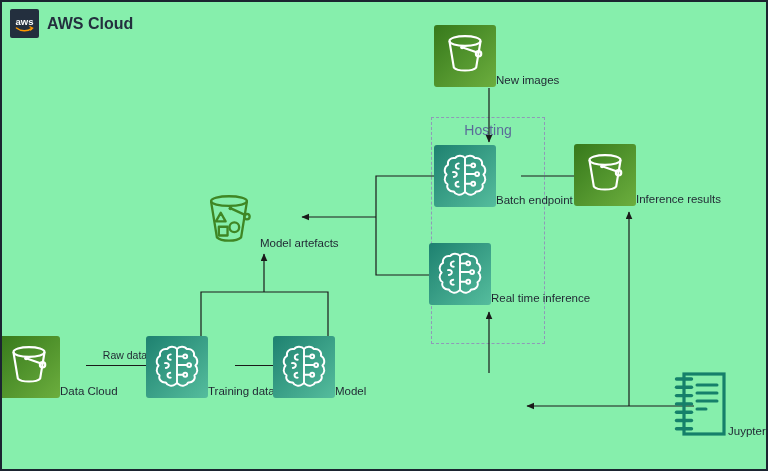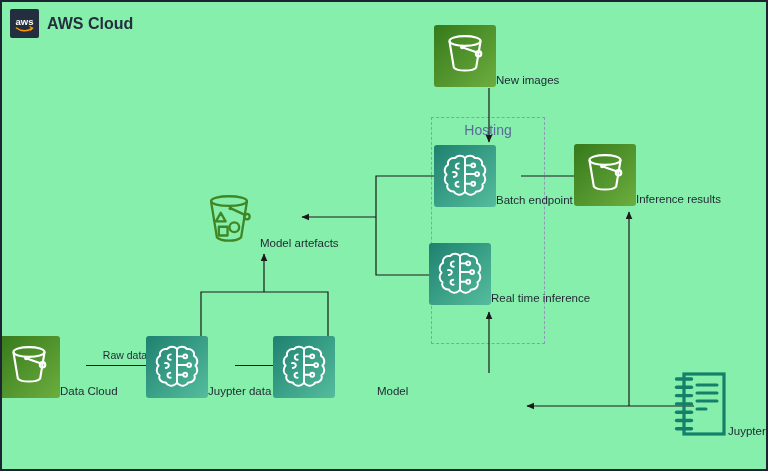--- a/index.html
+++ b/index.html
@@ -28,21 +28,21 @@
   }
   .node .nlabel {
     margin-top:5px; font-size:11.5px; color:#1f2632; white-space:nowrap;
     text-align:center; line-height:1.1;
   }
   .icon { display:block; line-height:0; }
   .edge-label { font-size:10.5px; fill:#1f2632; }
   
   .n-data-source        { left:-4px;  top:334px; width:110px; }
   .n-training-data      { left:144px; top:334px; width:110px; }
-  .n-model              { left:271px; top:334px; width:110px;gap:42px; }
+  .n-model              { left:271px; top:334px; width:110px; }
   .n-model-artefacts    { left:196px; top:186px; width:126px; }
   .n-new-images         { left:432px; top:23px;  width:110px; }
   .n-batch-transform    { left:432px; top:143px; width:110px; }
   .n-real-time          { left:427px; top:241px; width:120px; }
   .n-inference-results  { left:572px; top:142px; width:116px; }
   .n-inference-endpoint { left:427px; top:371px; width:121px; }
   .n-jupyter            { left:664px; top:368px; width:124px; }
 </style>
 </head>
 <body>
@@ -218,21 +218,21 @@
           <path d="M25 38 C21 38.5 21.5 43.5 25.5 43"></path>
           <path d="M32 21 L38 21"></path>
             <path d="M32 30 L42 30"></path>
             <path d="M32 40 L38 40"></path>
           <circle cx="40.5" cy="21" r="2"></circle>
             <circle cx="44.5" cy="30" r="2"></circle>
             <circle cx="40.5" cy="40" r="2"></circle>
         </g>
       </svg>
     </span>
-    <div class="nlabel">Juypter data</div>
+    <div class="nlabel">Training data</div>
   </div>
 
   <div class="node n-model">
     <span class="icon">
       <svg width="62" height="62" viewBox="0 0 64 64">
         <rect width="64" height="64" rx="3" fill="url(#gradTeal)"></rect>
         <g stroke="#fff" stroke-width="2" fill="none" stroke-linecap="round" stroke-linejoin="round">
           <path d="M32 13.5 C30 10.5 24 10 22 13.5 C17 12.5 13.5 16.5 14.5 20.5 C10.5 22.5 10 28 13 30.5 C10 33.5 10.5 38.5 14 40.5 C12.5 44.5 16 48.5 20.5 48 C22 51.5 27.5 52.5 30 50 L32 48.5 L34 50 C36.5 52.5 42 51.5 43.5 48 C48 48.5 51.5 44.5 50 40.5 C53.5 38.5 54 33.5 51 30.5 C54 28 53.5 22.5 49.5 20.5 C50.5 16.5 47 12.5 42 13.5 C40 10 34 10.5 32 13.5 Z"></path>
           <path d="M32 14 L32 48.5"></path>
           <path d="M25.5 19 C21.5 19.5 21.5 24.5 25.5 24.5"></path>

